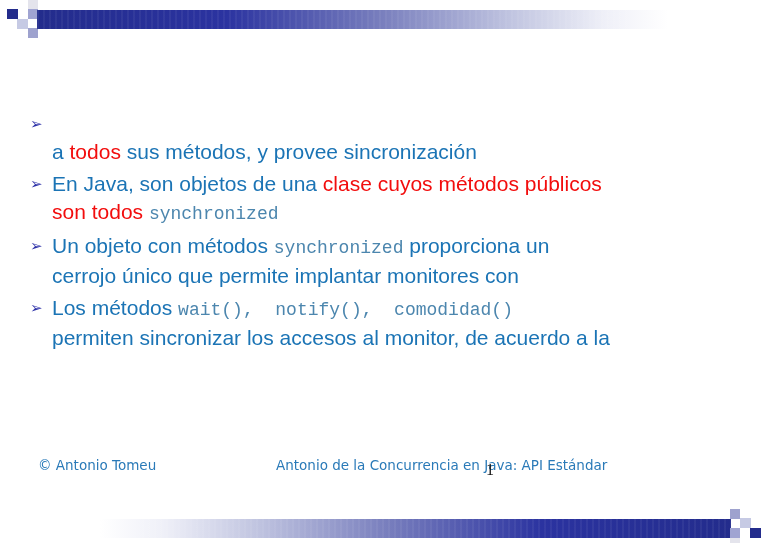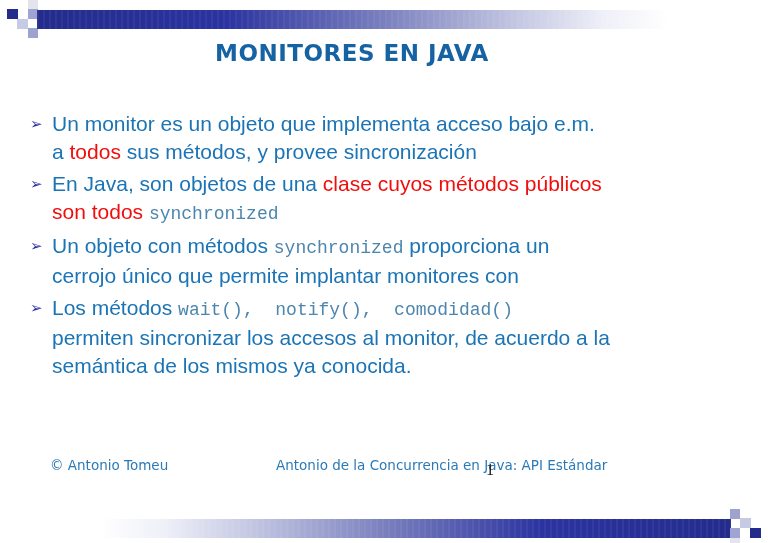--- a/index.html
+++ b/index.html
@@ -69,21 +69,21 @@
     font-family:"Liberation Mono", monospace;
     font-size:18px;
     color:var(--code_blue);
   }
   
   .footer-text{
     position:absolute;top:457px;
     font-family:"DejaVu Sans", sans-serif;
     font-size:13.5px;color:var(--footer_blue);
   }
-  .footer-copyright{left:50px;}
+  .footer-copyright{left:38px;}
   .footer-center{left:276px;}
   .page-number{
     position:absolute;left:486px;top:461px;
     font-family:"Liberation Serif", serif;
     font-size:16px;color:var(--page_number);
   }
 </style>
 </head>
 <body>
 
@@ -91,38 +91,37 @@
 
   <div>
     <div class="sq sq-a"></div>
     <div class="sq sq-b"></div>
     <div class="sq sq-c"></div>
     <div class="sq sq-d"></div>
     <div class="sq sq-e"></div>
     <div class="top-bar"></div>
   </div>
 
-  <h1 class="title">MONITORES EN JAVA</h1>
 
   <ul class="bullets" id="bullet-list">
       <li class="bullet">
         <span class="marker">➢</span>
-        <div class="btext"><span class="seg-body">Un monitor es un objeto que implementa acceso bajo e.m.</span><br><span class="seg-body">a </span><span class="seg-red">todos</span><span class="seg-body"> sus métodos, y provee sincronización</span></div>
+        <div class="btext"><br><span class="seg-body">a </span><span class="seg-red">todos</span><span class="seg-body"> sus métodos, y provee sincronización</span></div>
       </li>
       <li class="bullet">
         <span class="marker">➢</span>
         <div class="btext"><span class="seg-body">En Java, son objetos de una </span><span class="seg-red">clase cuyos métodos públicos</span><br><span class="seg-red">son todos </span><span class="seg-code">synchronized</span></div>
       </li>
       <li class="bullet">
         <span class="marker">➢</span>
         <div class="btext"><span class="seg-body">Un objeto con métodos </span><span class="seg-code">synchronized</span><span class="seg-body"> proporciona un</span><br><span class="seg-body">cerrojo único que permite implantar monitores con</span><br></div>
       </li>
       <li class="bullet">
         <span class="marker">➢</span>
-        <div class="btext"><span class="seg-body">Los métodos </span><span class="seg-code">wait(),  notify(),  comodidad()</span><br><span class="seg-body">permiten sincronizar los accesos al monitor, de acuerdo a la</span><br><span class="seg-body">semántica de los mismos ya conocida.</span></div>
+        <div class="btext"><span class="seg-body">Los métodos </span><span class="seg-code">wait(),  notify(),  comodidad()</span><br><span class="seg-body">permiten sincronizar los accesos al monitor, de acuerdo a la</span><br></div>
       </li>
     </ul>
 
   <div>
     <span class="footer-text footer-copyright">© Antonio Tomeu</span>
     <span class="footer-text footer-center">Antonio de la Concurrencia en Java: API Estándar</span>
     <span class="page-number">1</span>
   </div>
 
   <div>

